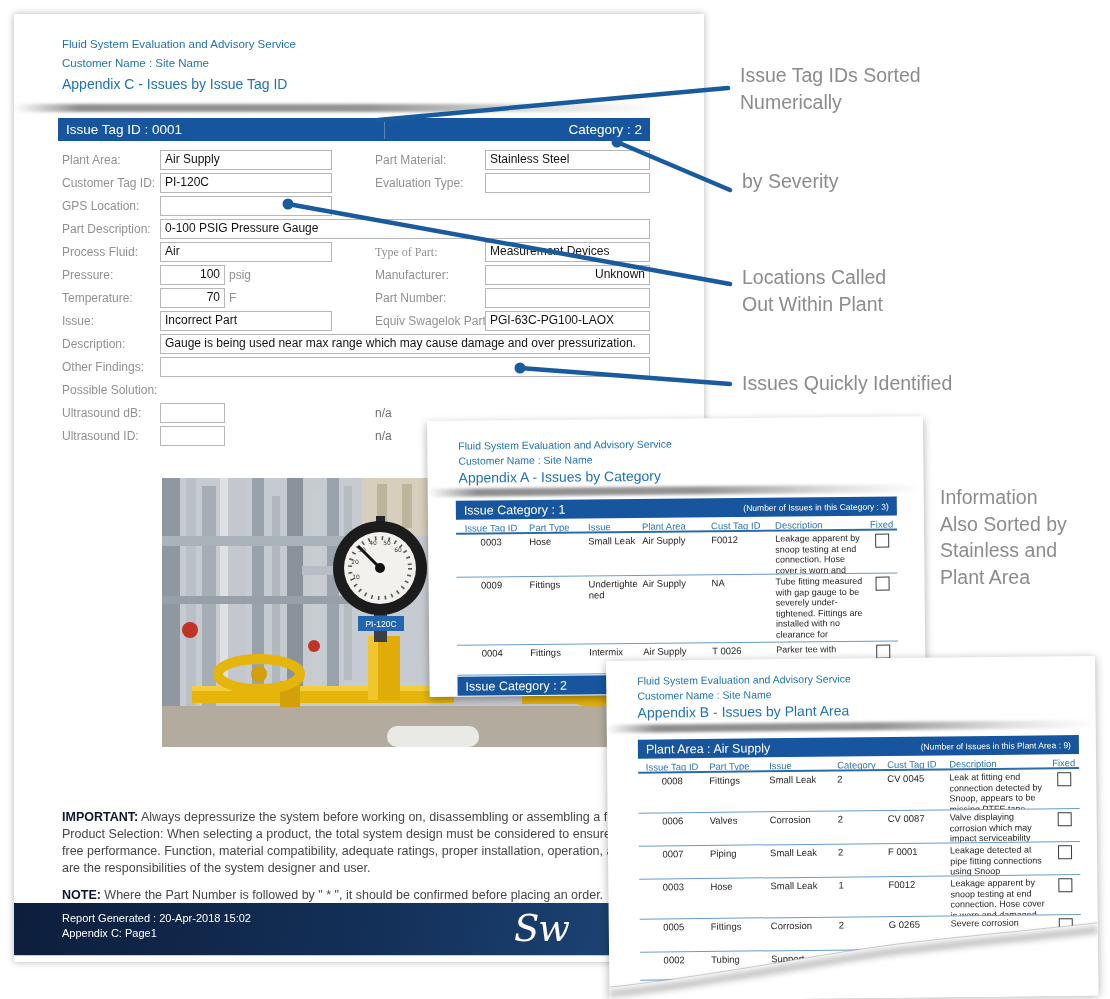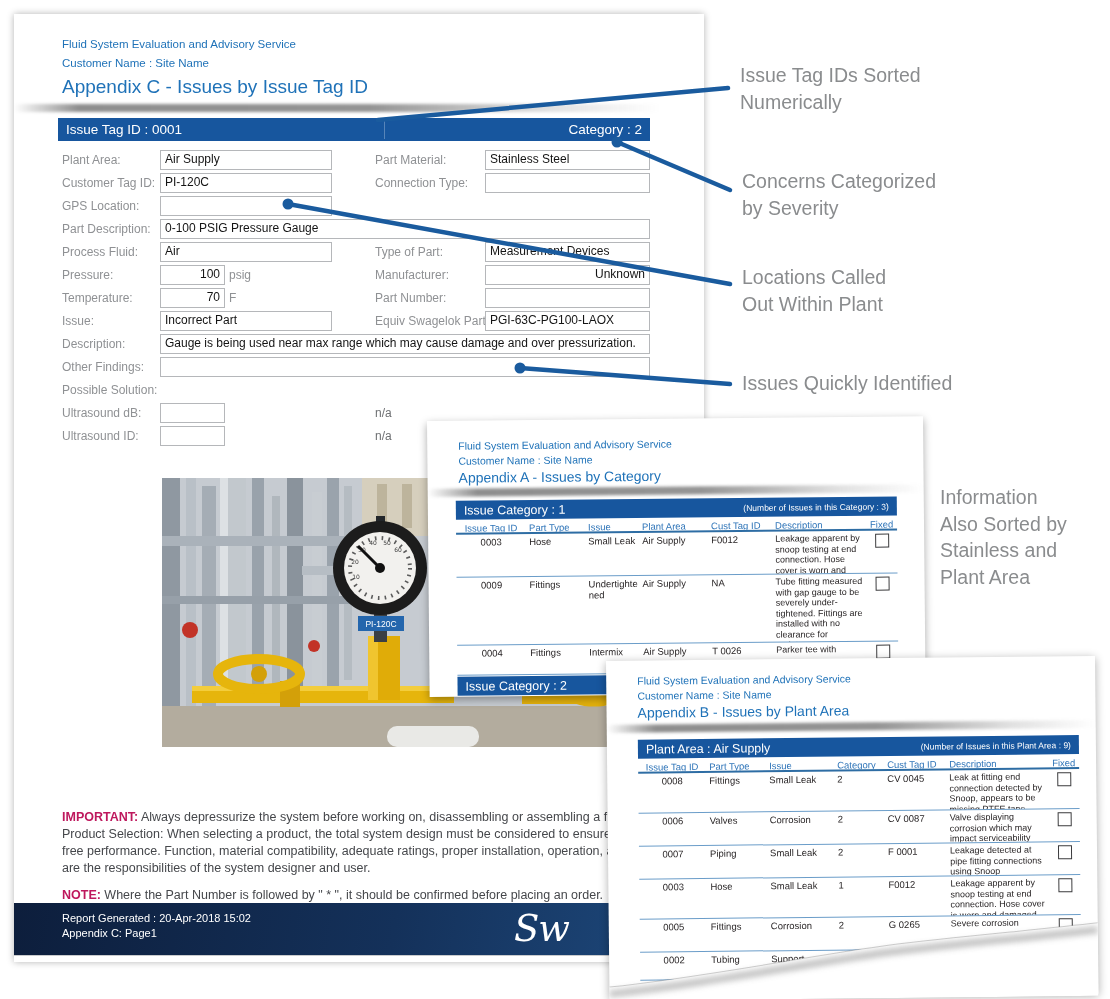--- a/index.html
+++ b/index.html
@@ -8,21 +8,21 @@
   .page{position:absolute;background:#fff;overflow:hidden;}
   .page-c{left:14px;top:14px;width:690px;height:948px;box-shadow:0 0 7px rgba(0,0,0,.30);z-index:1;}
   .page-a{left:427px;top:421px;width:496px;height:276px;box-shadow:0 3px 9px rgba(0,0,0,.35);
           transform:rotate(-0.55deg);transform-origin:top left;z-index:3;}
   .page-b{left:606px;top:661px;width:489px;height:338px;box-shadow:0 2px 10px rgba(0,0,0,.33);
           transform:rotate(-0.6deg);transform-origin:top left;z-index:4;background:transparent;}
   .page-b .sheet-bg{position:absolute;inset:0;background:#fff;}
 
   .doc-line1{position:absolute;font-size:11.5px;color:#1f72b8;}
   .doc-line2{position:absolute;font-size:11.5px;color:#1f72b8;}
-  .doc-title{position:absolute;font-size:19px;color:#1f72b8;margin:0;font-weight:normal;}
+  .doc-title{position:absolute;font-size:14px;color:#1f72b8;margin:0;font-weight:normal;}
   .sm .doc-line1,.sm .doc-line2{font-size:10.5px;}
   .sm .doc-title{font-size:14px;}
 
   .sheet-shadow{position:absolute;height:8px;filter:blur(1.5px);border-radius:4px;
     background:linear-gradient(90deg,rgba(0,0,0,0) 0%,rgba(30,30,30,.50) 10%,rgba(30,30,30,.48) 55%,rgba(110,110,110,.22) 82%,rgba(0,0,0,0) 100%);}
 
   .blue-bar{position:absolute;background:#17569e;color:#fff;display:flex;align-items:center;justify-content:space-between;box-sizing:border-box;padding:0 8px;}
   .issue-bar{left:44px;top:104px;width:592px;height:23px;font-size:13.5px;}
   .issue-bar .bar-divider{position:absolute;left:55%;top:2px;bottom:2px;width:1px;background:rgba(255,255,255,.28);}
   .section-bar{height:19px;font-size:12.5px;}
@@ -44,21 +44,21 @@
   .trow.thead{border-bottom:2px solid #2e6da4;height:14px;}
   .tcell{flex:none;box-sizing:border-box;padding:2px 3px 0 1px;font-size:9.5px;color:#231f20;overflow-wrap:anywhere;}
   .thead .tcell{color:#2e74b8;padding-top:2px;font-size:9.5px;}
   .tcell.c0{text-align:center;}
   .tcell.desc{font-size:9px;line-height:10.5px;}
   .tcell.fixed{display:flex;justify-content:center;}
   .checkbox{width:12px;height:12px;border:1px solid #3b3b3d;background:#fff;margin-top:1px;}
 
   
   .legal-line{position:absolute;left:48px;font-size:12.5px;color:#45474b;white-space:nowrap;}
-  .legal-line b{color:#be185d;}
+  .legal-line b{color:#0f172a;}
 
   .footer-bar{position:absolute;left:0;top:889px;width:690px;height:52px;
     background:linear-gradient(100deg,#0d1e3c 0%,#14315a 55%,#1e4a7e 100%);color:#fff;}
   .footer-bar .fline{position:absolute;left:48px;font-size:11px;}
   .footer-logo{position:absolute;left:500px;top:4px;font-family:"DejaVu Serif",serif;font-style:italic;
     font-size:37px;color:#fff;letter-spacing:-1px;text-align:right;}
   .page-edge-strip{position:absolute;left:0;top:941px;width:690px;height:7px;background:#fff;border-top:1px solid #c9cbcd;}
 
   
   .annotation{position:absolute;font-size:19.5px;line-height:26.5px;color:#8a8c8e;z-index:6;}
@@ -88,35 +88,35 @@
     <div id="form-rows">
         <div class="frow">
           <span class="flabel" style="left: 48px;">Plant Area:</span>
           <div class="finput" style="left: 146px; width: 162px;">Air Supply</div>
           <span class="flabel" style="left: 361px;">Part Material:</span>
           <div class="finput" style="left: 471px; width: 155px;">Stainless Steel</div>
         </div>
         <div class="frow">
           <span class="flabel" style="left: 48px;">Customer Tag ID:</span>
           <div class="finput" style="left: 146px; width: 162px;">PI-120C</div>
-          <span class="flabel" style="left: 361px;">Connection Type:</span>
+          <span class="flabel" style="left: 361px;">Evaluation Type:</span>
           <div class="finput" style="left: 471px; width: 155px;"></div>
         </div>
         <div class="frow">
           <span class="flabel" style="left: 48px;">GPS Location:</span>
           <div class="finput" style="left: 146px; width: 162px;"></div>
         </div>
         <div class="frow">
           <span class="flabel" style="left: 48px;">Part Description:</span>
           <div class="finput" style="left: 146px; width: 480px;">0-100 PSIG Pressure Gauge</div>
         </div>
         <div class="frow">
           <span class="flabel" style="left: 48px;">Process Fluid:</span>
           <div class="finput" style="left: 146px; width: 162px;">Air</div>
-          <span class="flabel" style="left: 361px;">Type of Part:</span>
+          <span class="flabel" style="left: 361px; font-family: Liberation Serif, serif;">Type of Part:</span>
           <div class="finput" style="left: 471px; width: 155px;">Measurement Devices</div>
         </div>
         <div class="frow">
           <span class="flabel" style="left: 48px;">Pressure:</span>
           <div class="finput num" style="left: 146px; width: 55px;">100</div>
           <span class="funit" style="left: 215px;">psig</span>
           <span class="flabel" style="left: 361px;">Manufacturer:</span>
           <div class="finput" style="left: 471px; width: 155px; text-align: right;">Unknown</div>
         </div>
         <div class="frow">
@@ -385,21 +385,20 @@
       <path d="M 489 48 C 420 55 340 61 281 68 C 200 78 90 99 0 107" fill="none" stroke="rgba(0,0,0,0.18)" stroke-width="1"></path>
     </svg>
   </section>
 
   <div id="annotations">
       <div class="annotation" style="left: 740px; top: 62px;">
         <div>Issue Tag IDs Sorted</div>
         <div>Numerically</div>
       </div>
       <div class="annotation" style="left: 742px; top: 168px;">
-        <div>Concerns Categorized</div>
         <div>by Severity</div>
       </div>
       <div class="annotation" style="left: 742px; top: 264px;">
         <div>Locations Called</div>
         <div>Out Within Plant</div>
       </div>
       <div class="annotation" style="left: 742px; top: 370px;">
         <div>Issues Quickly Identified</div>
       </div>
       <div class="annotation" style="left: 940px; top: 484px;">

